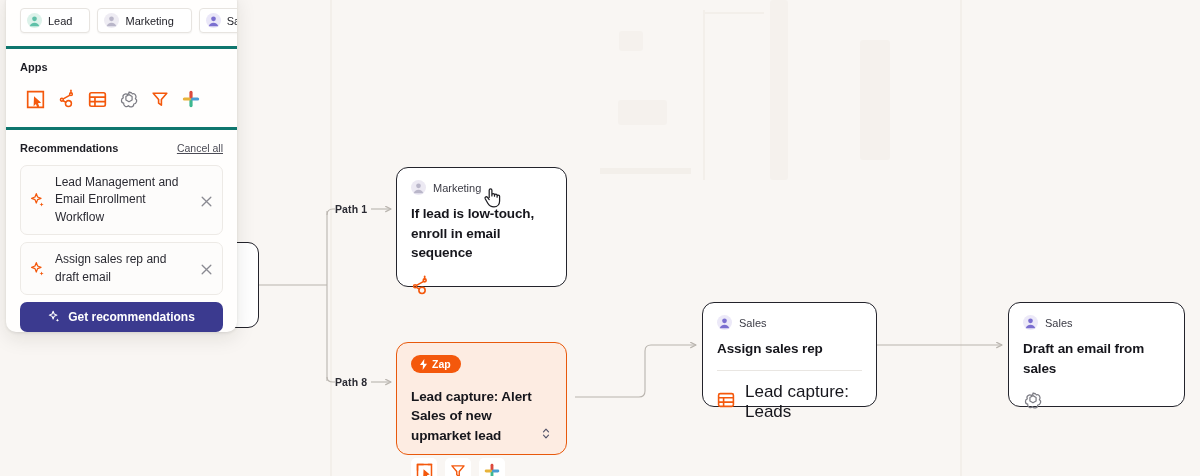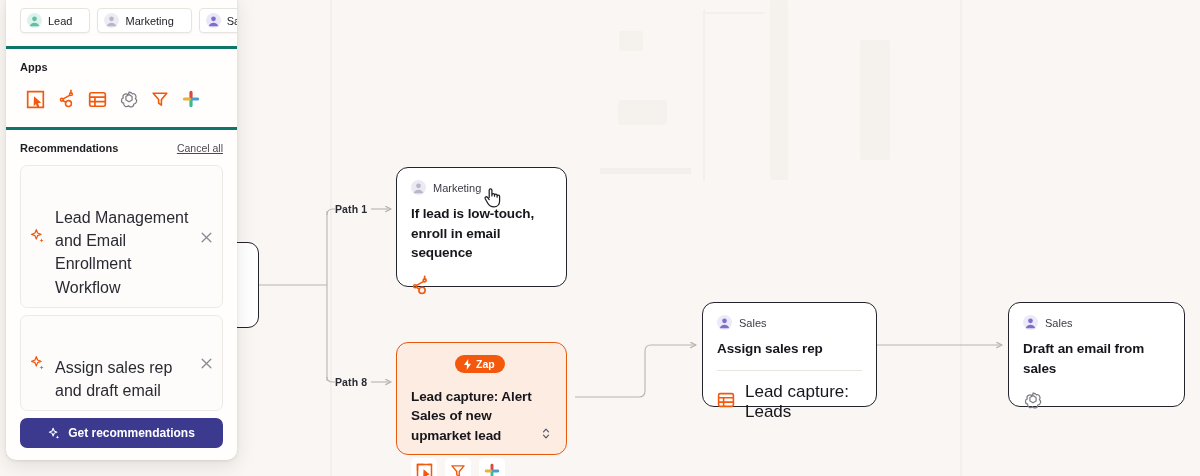--- a/index.html
+++ b/index.html
@@ -64,21 +64,21 @@
   
   .card.zap {
     background: #fdece2;
     border: 1.6px solid #e8590c;
   }
   .zap-badge {
     display: inline-flex; align-items: center; gap: 4px;
     background: #f4580c; color: #fff;
     border-radius: 999px;
     padding: 3px 10px 3px 8px;
-    font-size: 10.5px; font-weight: 700; margin-left: 44px;
+    font-size: 10.5px; font-weight: 700;
   }
   .zap-badge svg { width: 9px; height: 11px; display: block; }
   .zap-icons {
     margin-top: 13px;
     display: flex; align-items: center; gap: 8px;
   }
   .zap-icon-box {
     width: 26px; height: 26px;
     background: #fff; border-radius: 5px;
     display: flex; align-items: center; justify-content: center;
@@ -151,21 +151,21 @@
     display: flex; align-items: center; gap: 9px;
     border: 1px solid #edeae6; border-radius: 7px;
     background: #fdfcfb;
     padding: 8px 9px;
     margin-bottom: 7px;
     cursor: pointer;
   }
   .rec-spark { flex: 0 0 auto; width: 16px; height: 16px; }
   .rec-text {
     flex: 1 1 auto;
-    font-size: 16px; color: #2a2a32; line-height: 1.45; margin-top: 32px;
+    font-size: 12px; color: #2a2a32; line-height: 1.45;
   }
   .rec-x {
     flex: 0 0 auto; width: 13px; height: 13px;
     color: #8a8a92; cursor: pointer;
   }
   .cta {
     margin-top: 3px;
     width: 100%;
     background: #3b3a8f;
     color: #fff;
@@ -420,21 +420,21 @@
           <svg width="18" height="18" viewBox="0 0 18 18">
             <rect x="7.4" y="0.8" width="3.2" height="8.2" rx="1.6" fill="#dc4a3d"></rect>
             <rect x="7.4" y="9" width="3.2" height="8.2" rx="1.6" fill="#3eb890"></rect>
             <rect x="0.8" y="7.4" width="8.2" height="3.2" rx="1.6" fill="#e8b33a"></rect>
             <rect x="9" y="7.4" width="8.2" height="3.2" rx="1.6" fill="#4a9dd4"></rect>
           </svg>
         </span>
       </div>
     </div>
 
-    <div class="panel-sec" style="padding-bottom:12px;">
+    <div class="panel-sec" style="padding-bottom:0;">
       <div class="panel-head-row">
         <span class="panel-head" style="margin-bottom:0;">Recommendations</span>
         <span class="cancel-all">Cancel all</span>
       </div>
 
       <div class="rec-item">
         <span class="rec-spark">
           <svg width="16" height="16" viewBox="0 0 16 16" fill="none">
             <path d="M6.3 1.6 L7.6 5 L11 6.3 L7.6 7.6 L6.3 11 L5 7.6 L1.6 6.3 L5 5 Z" stroke="#f4580c" stroke-width="1.25" stroke-linejoin="round"></path>
             <path d="M11.6 10.4 L12.2 11.9 L13.7 12.5 L12.2 13.1 L11.6 14.6 L11 13.1 L9.5 12.5 L11 11.9 Z" fill="#f4580c"></path>

